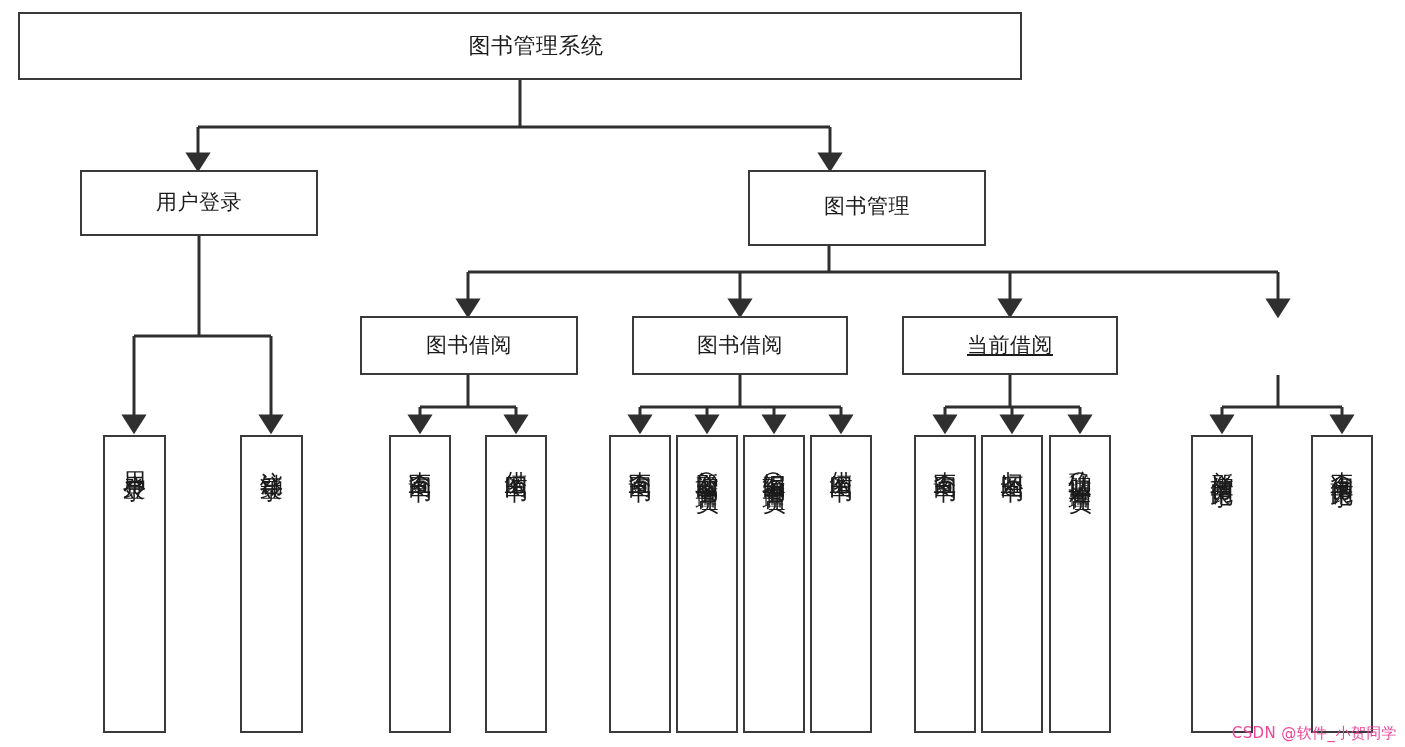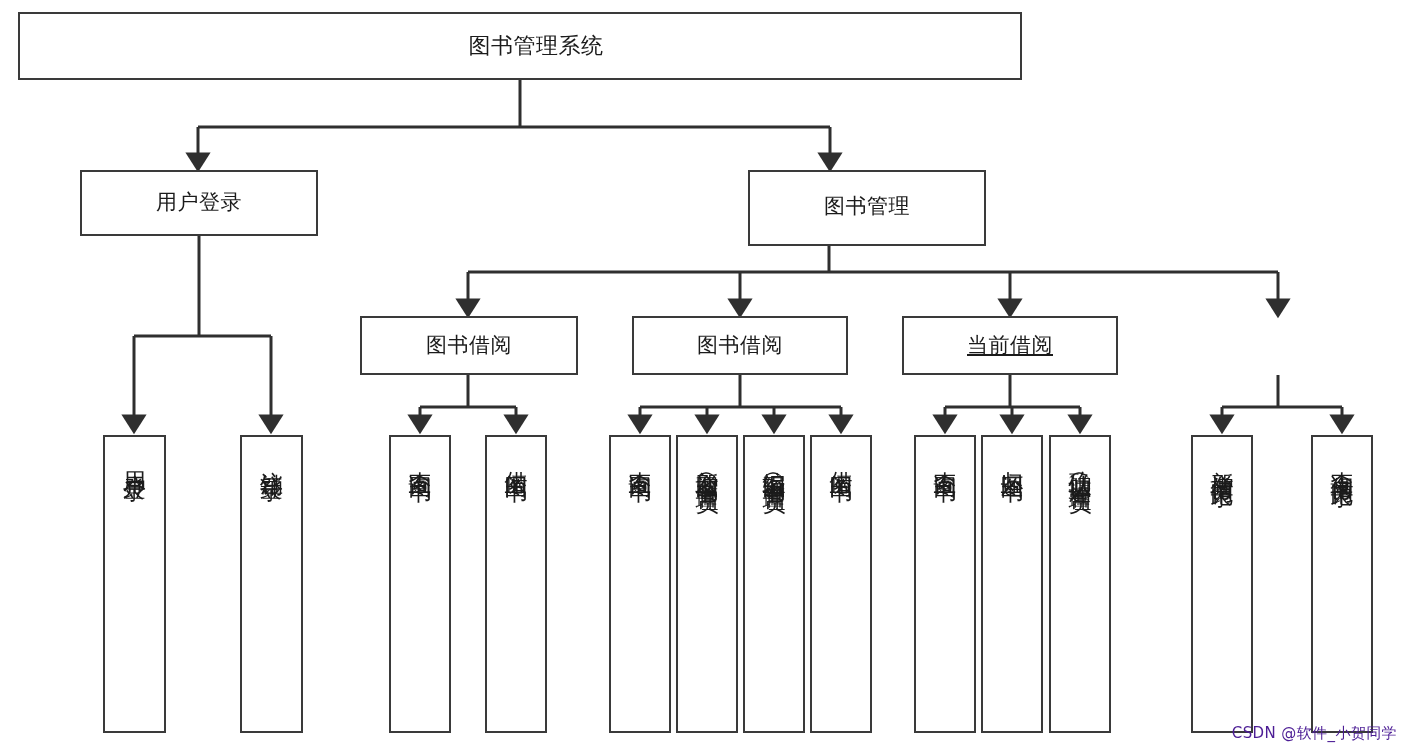--- a/index.html
+++ b/index.html
@@ -59,21 +59,21 @@
     text-orientation: upright;
     font-size: 23px;
     letter-spacing: 3px;
     line-height: 1;
   }
   #watermark {
     position: absolute;
     right: 8px;
     bottom: 4px;
     font-size: 15px;
-    color: #4c1d95;
+    color: #ec4899;
     letter-spacing: 0.4px;
     z-index: 6;
     white-space: nowrap;
     margin-top: 48px;
   }
 </style>
 </head>
 <body>
 
 <div id="canvas">

